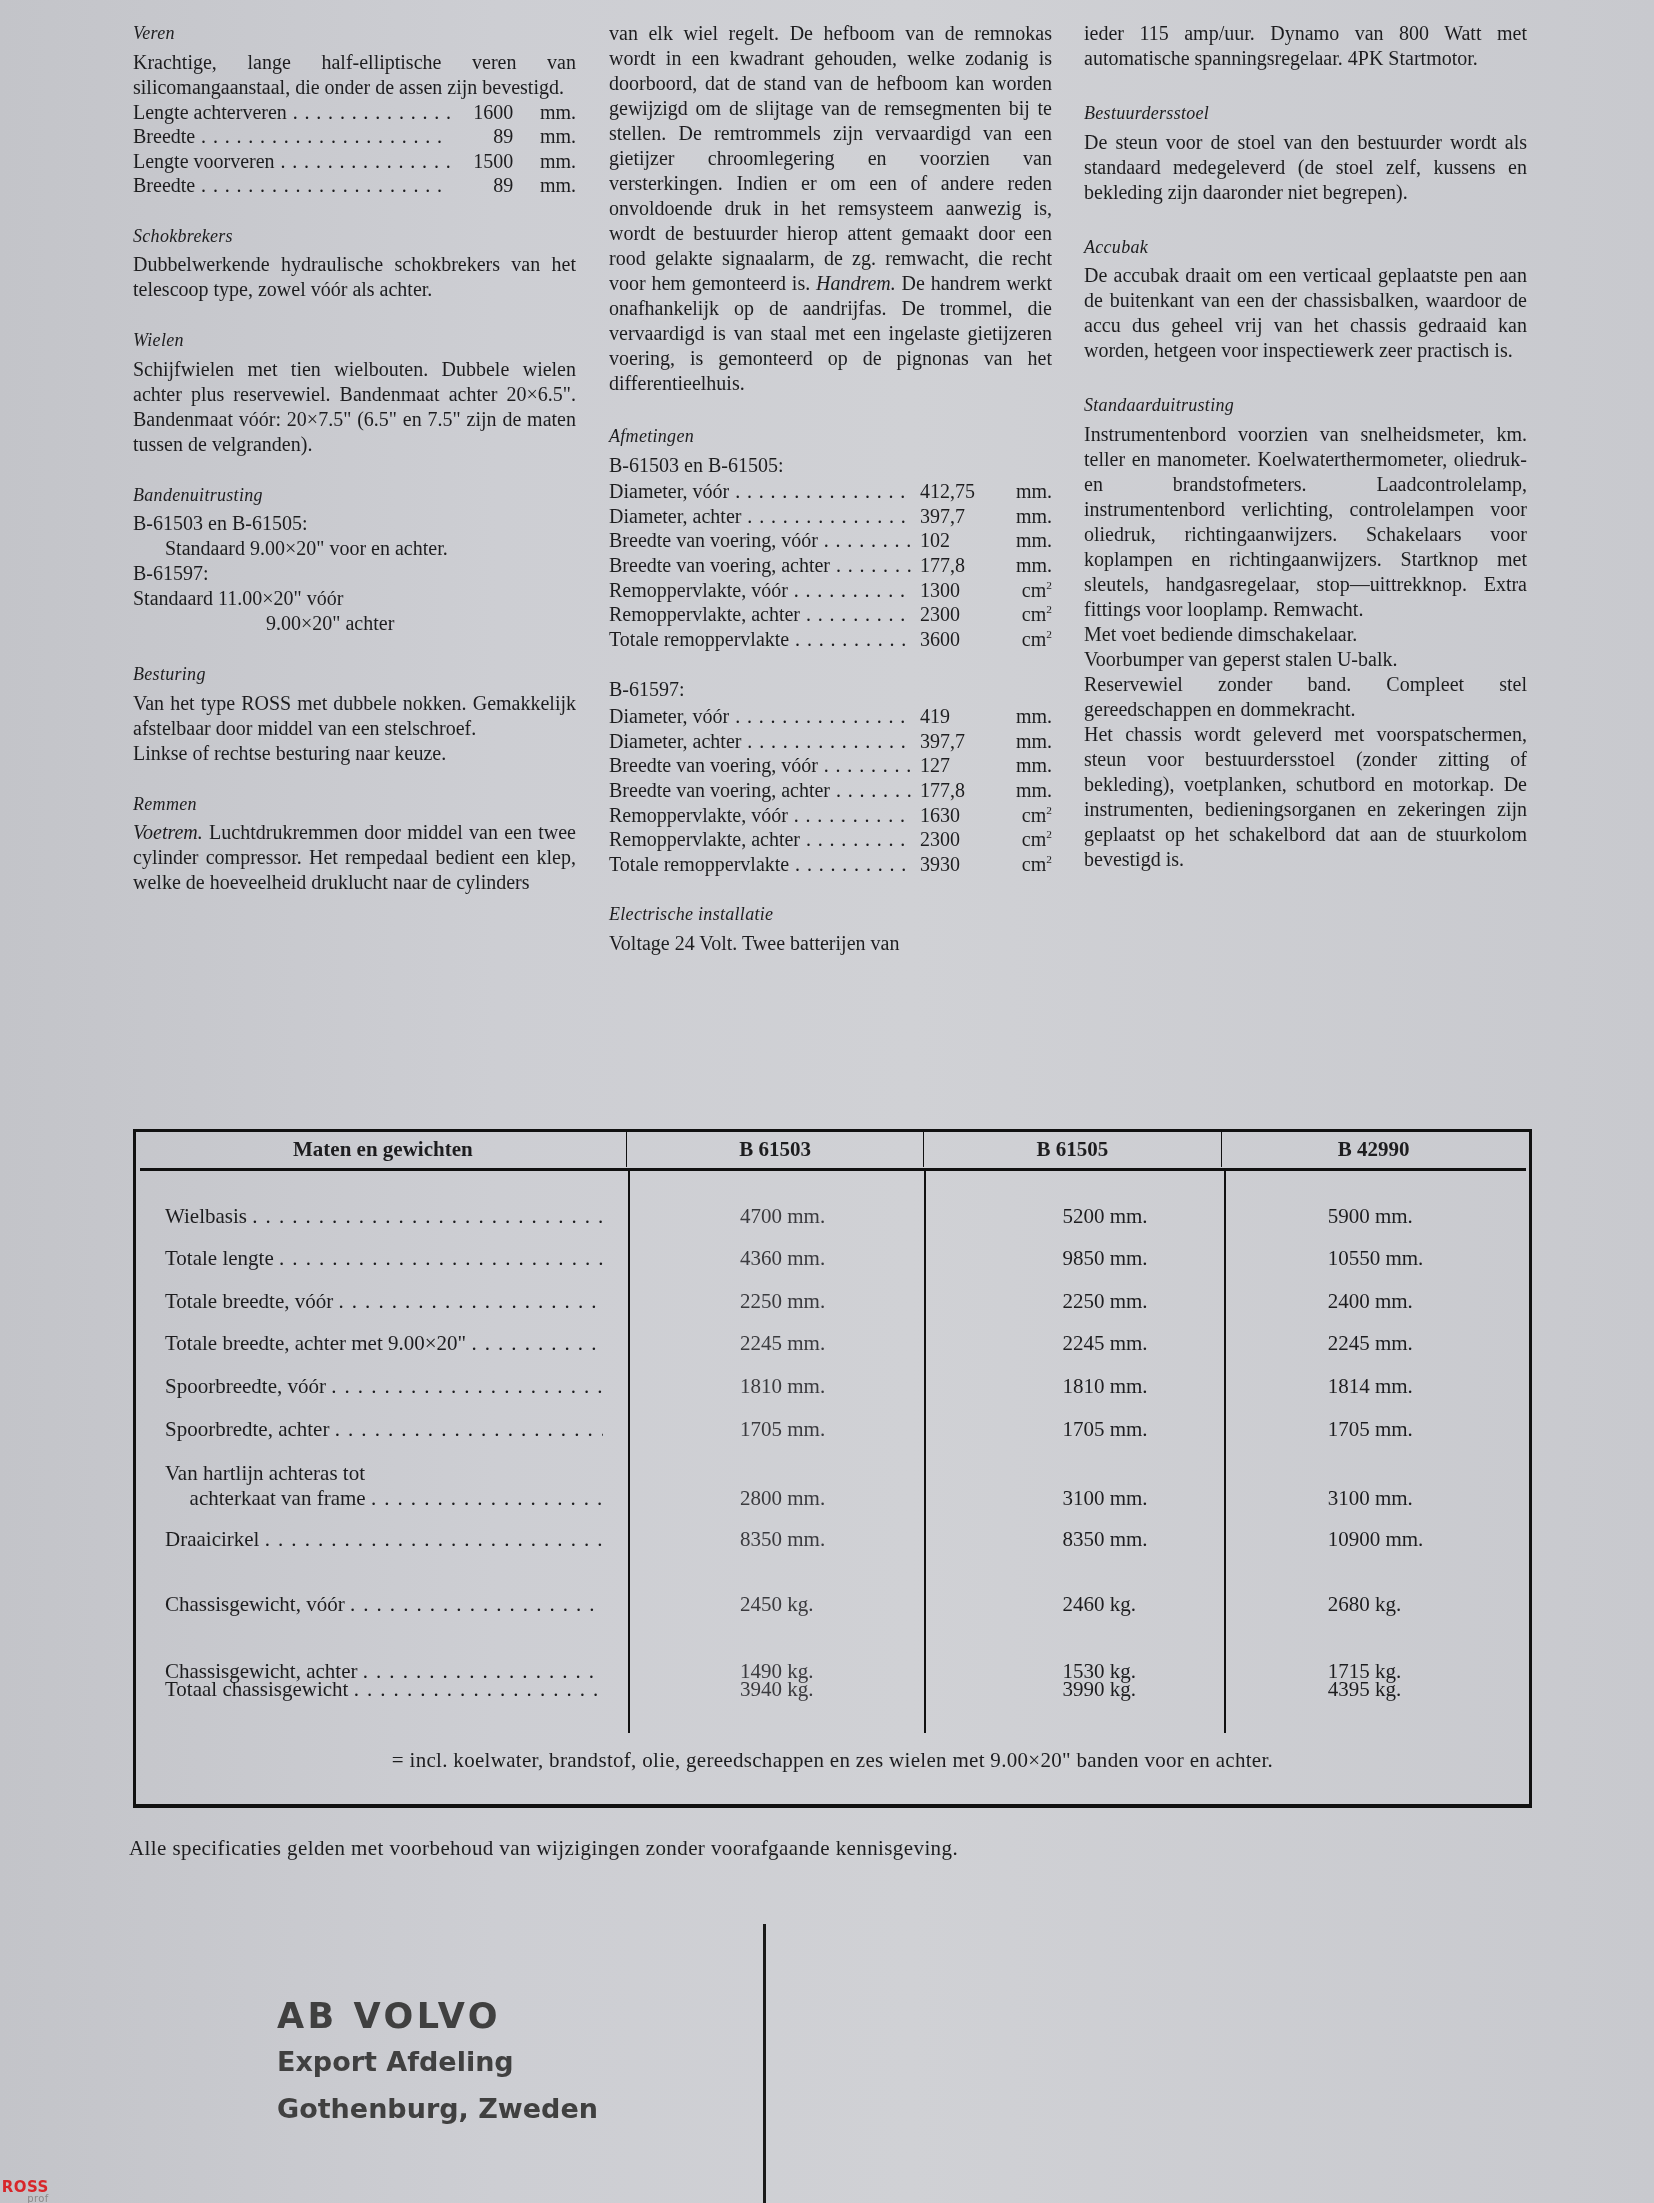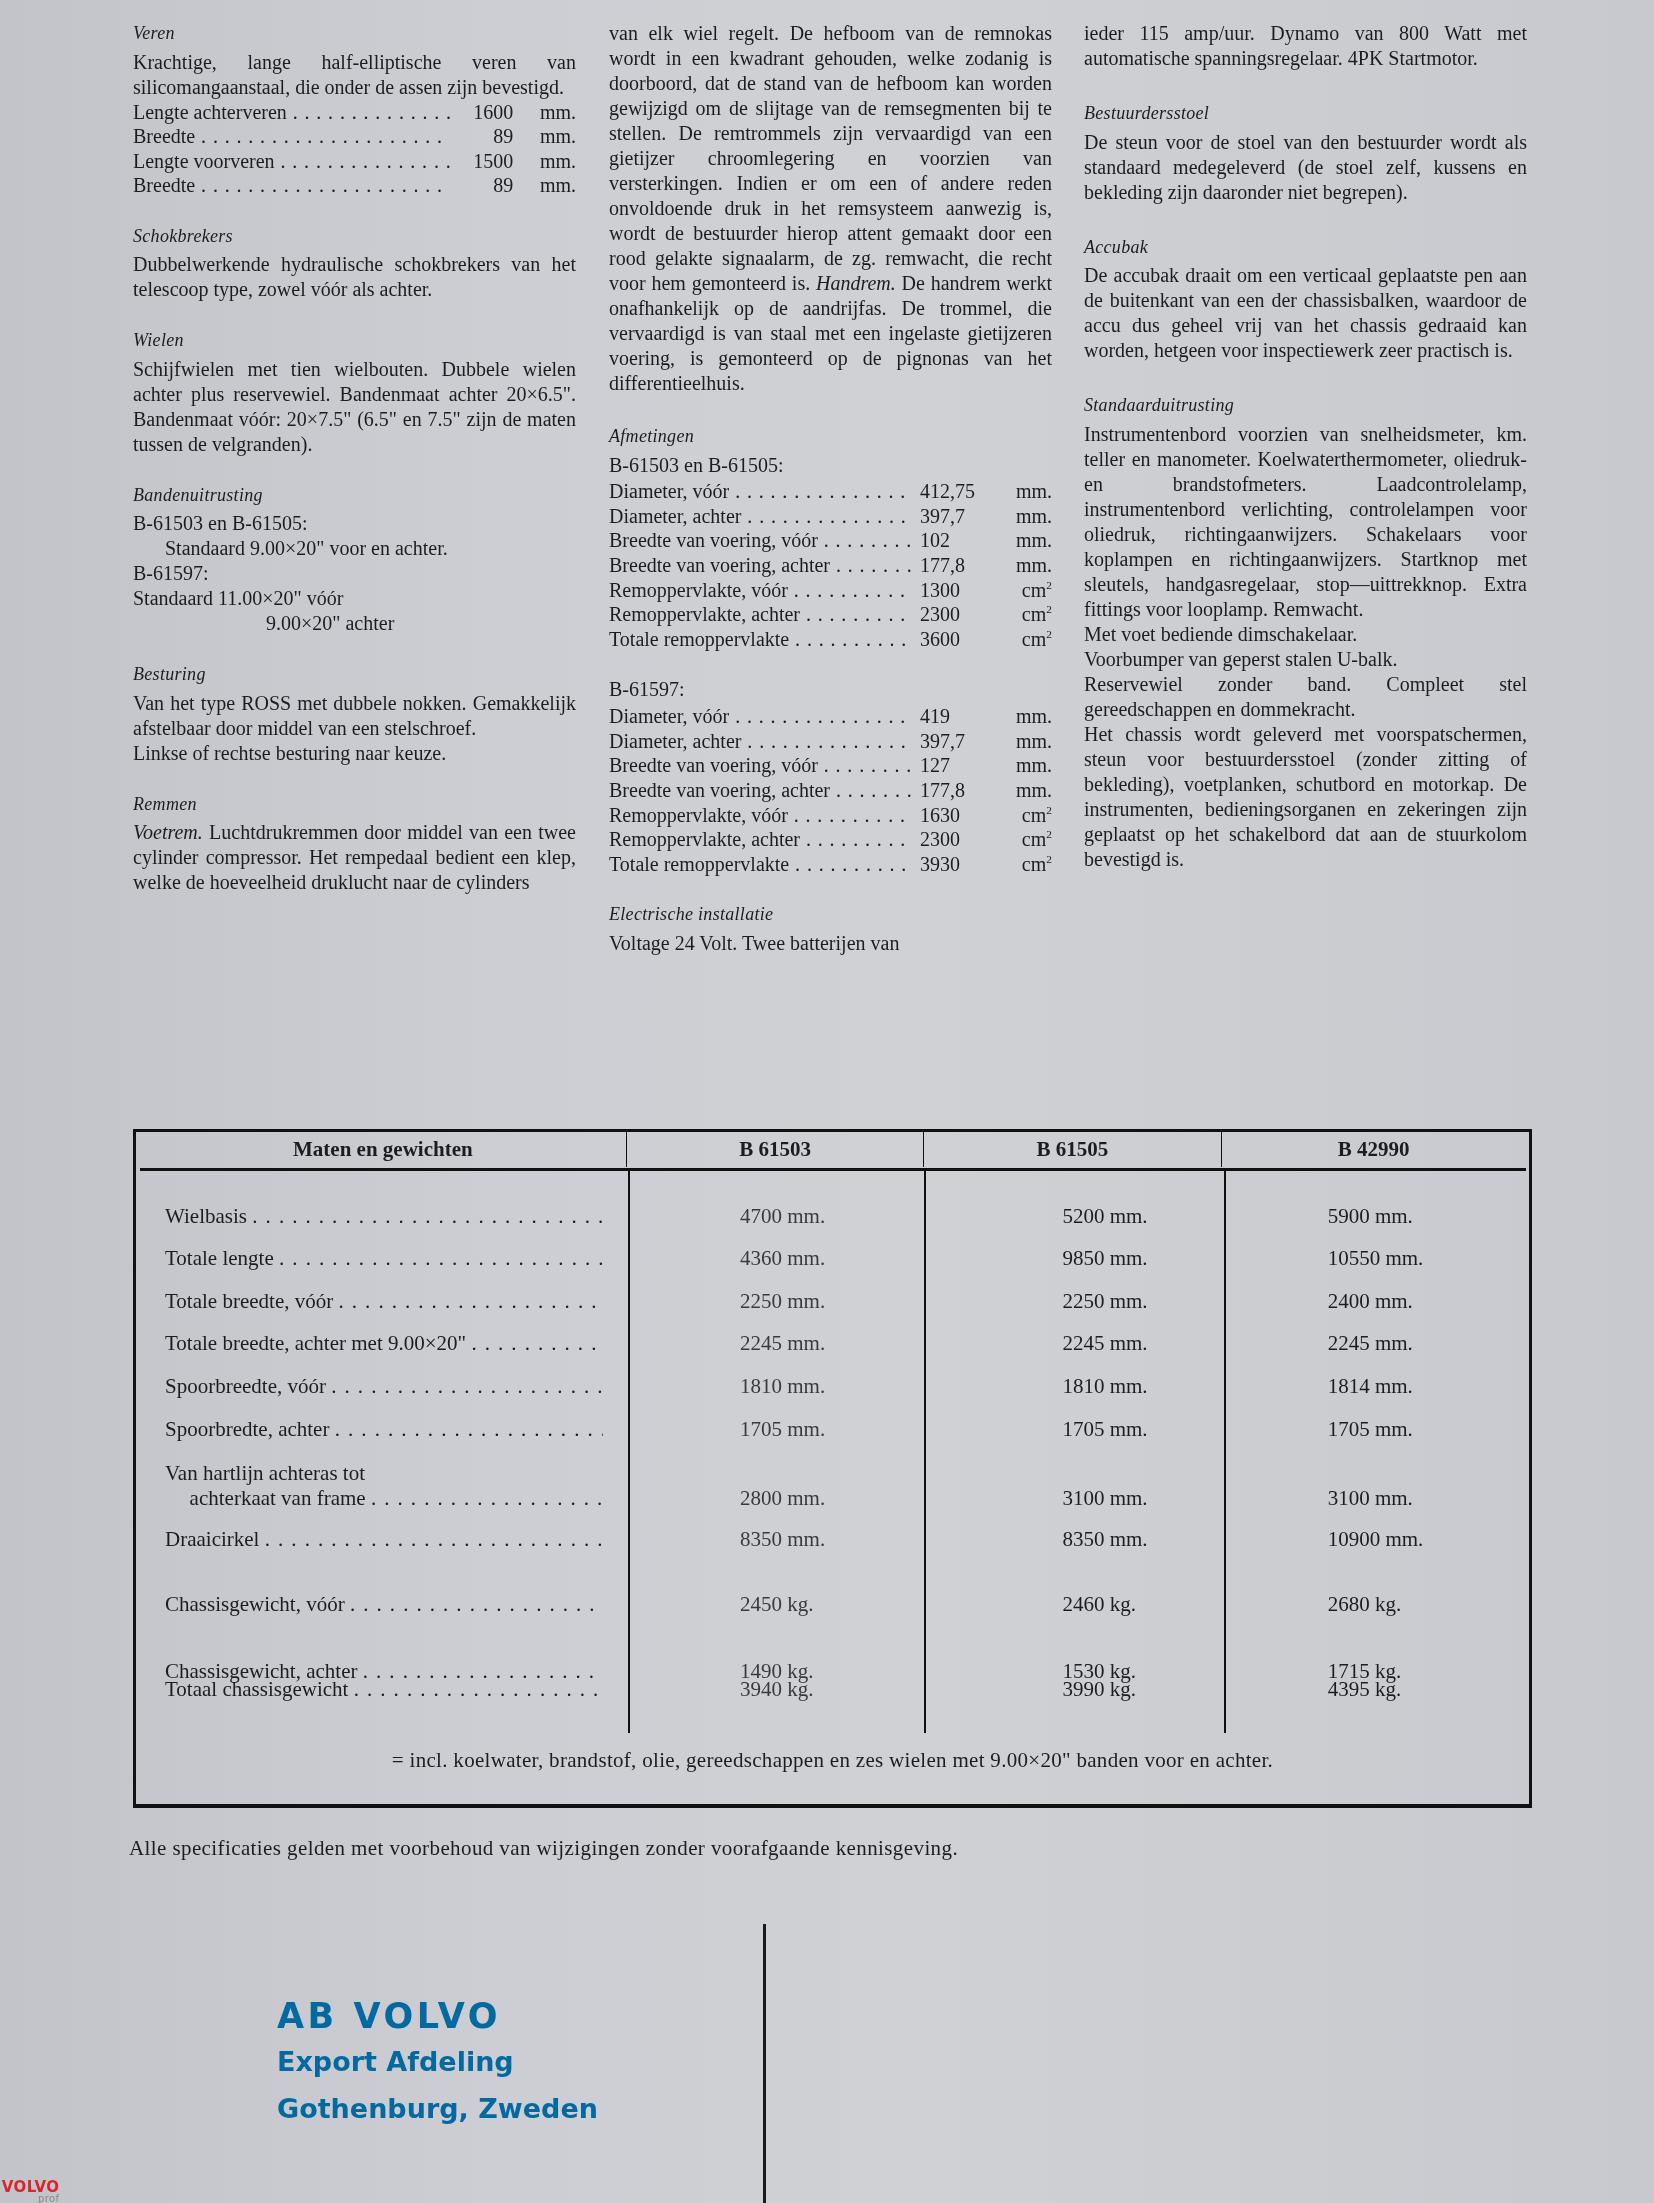--- a/index.html
+++ b/index.html
@@ -152,21 +152,21 @@
     width: 2.6px;
     height: 279px;
     background: #1a1a1a;
   }
   .company {
     position: absolute;
     left: 277px;
     top: 1994px;
     font-family: "DejaVu Sans", "Liberation Sans", sans-serif;
     font-weight: bold;
-    color: #0369a1;
+    color: #404040;
   }
   .company .name { font-size: 35px; letter-spacing: 3.5px; line-height: 44px; }
   .company .line { font-size: 27px; line-height: 47px; }
   .watermark {
     position: absolute;
     left: 1.8px;
     top: 2179px;
     font-family: "DejaVu Sans", sans-serif;
     font-weight: bold;
     font-size: 15px;
@@ -502,16 +502,16 @@
 
 <div class="divider-v"></div>
 
 <div class="company">
   <div class="name">AB VOLVO</div>
   <div class="line">Export Afdeling</div>
   <div class="line">Gothenburg, Zweden</div>
 </div>
 
 <div class="watermark">
-  <span>VOLVO</span>
+  <span>ROSS</span>
   <span class="sub">prof</span>
 </div>
 
 
 </body></html>

